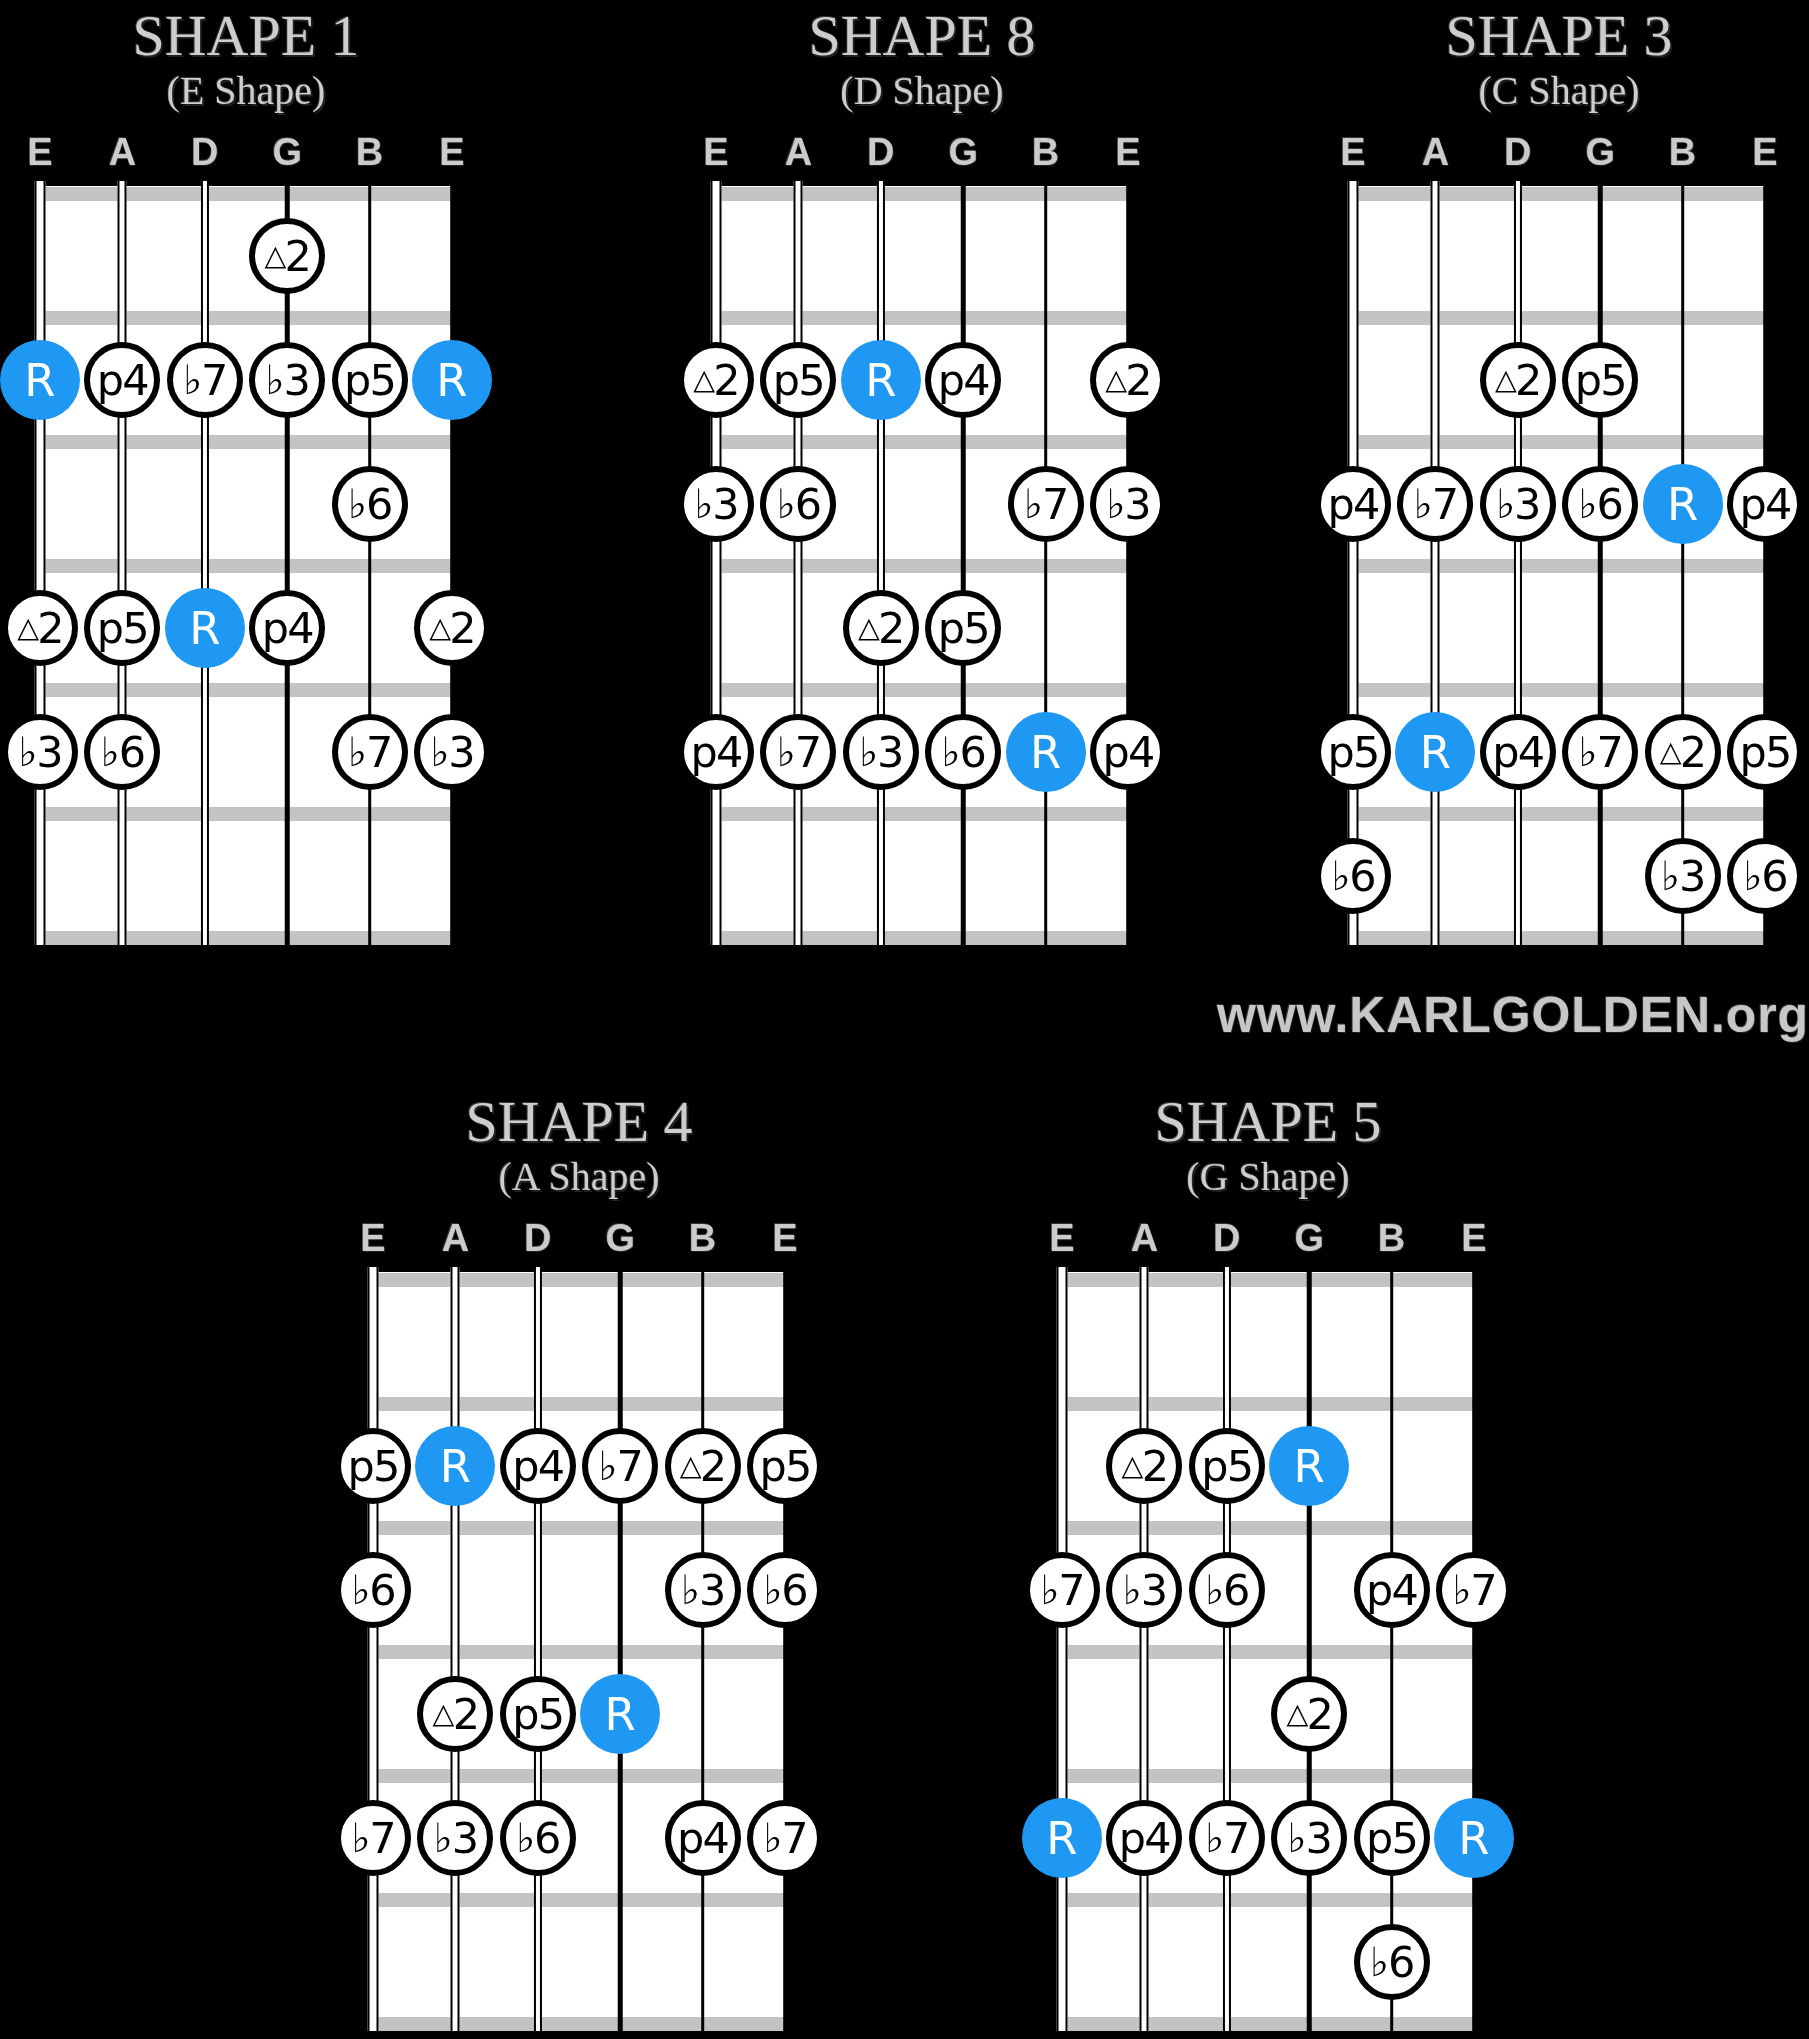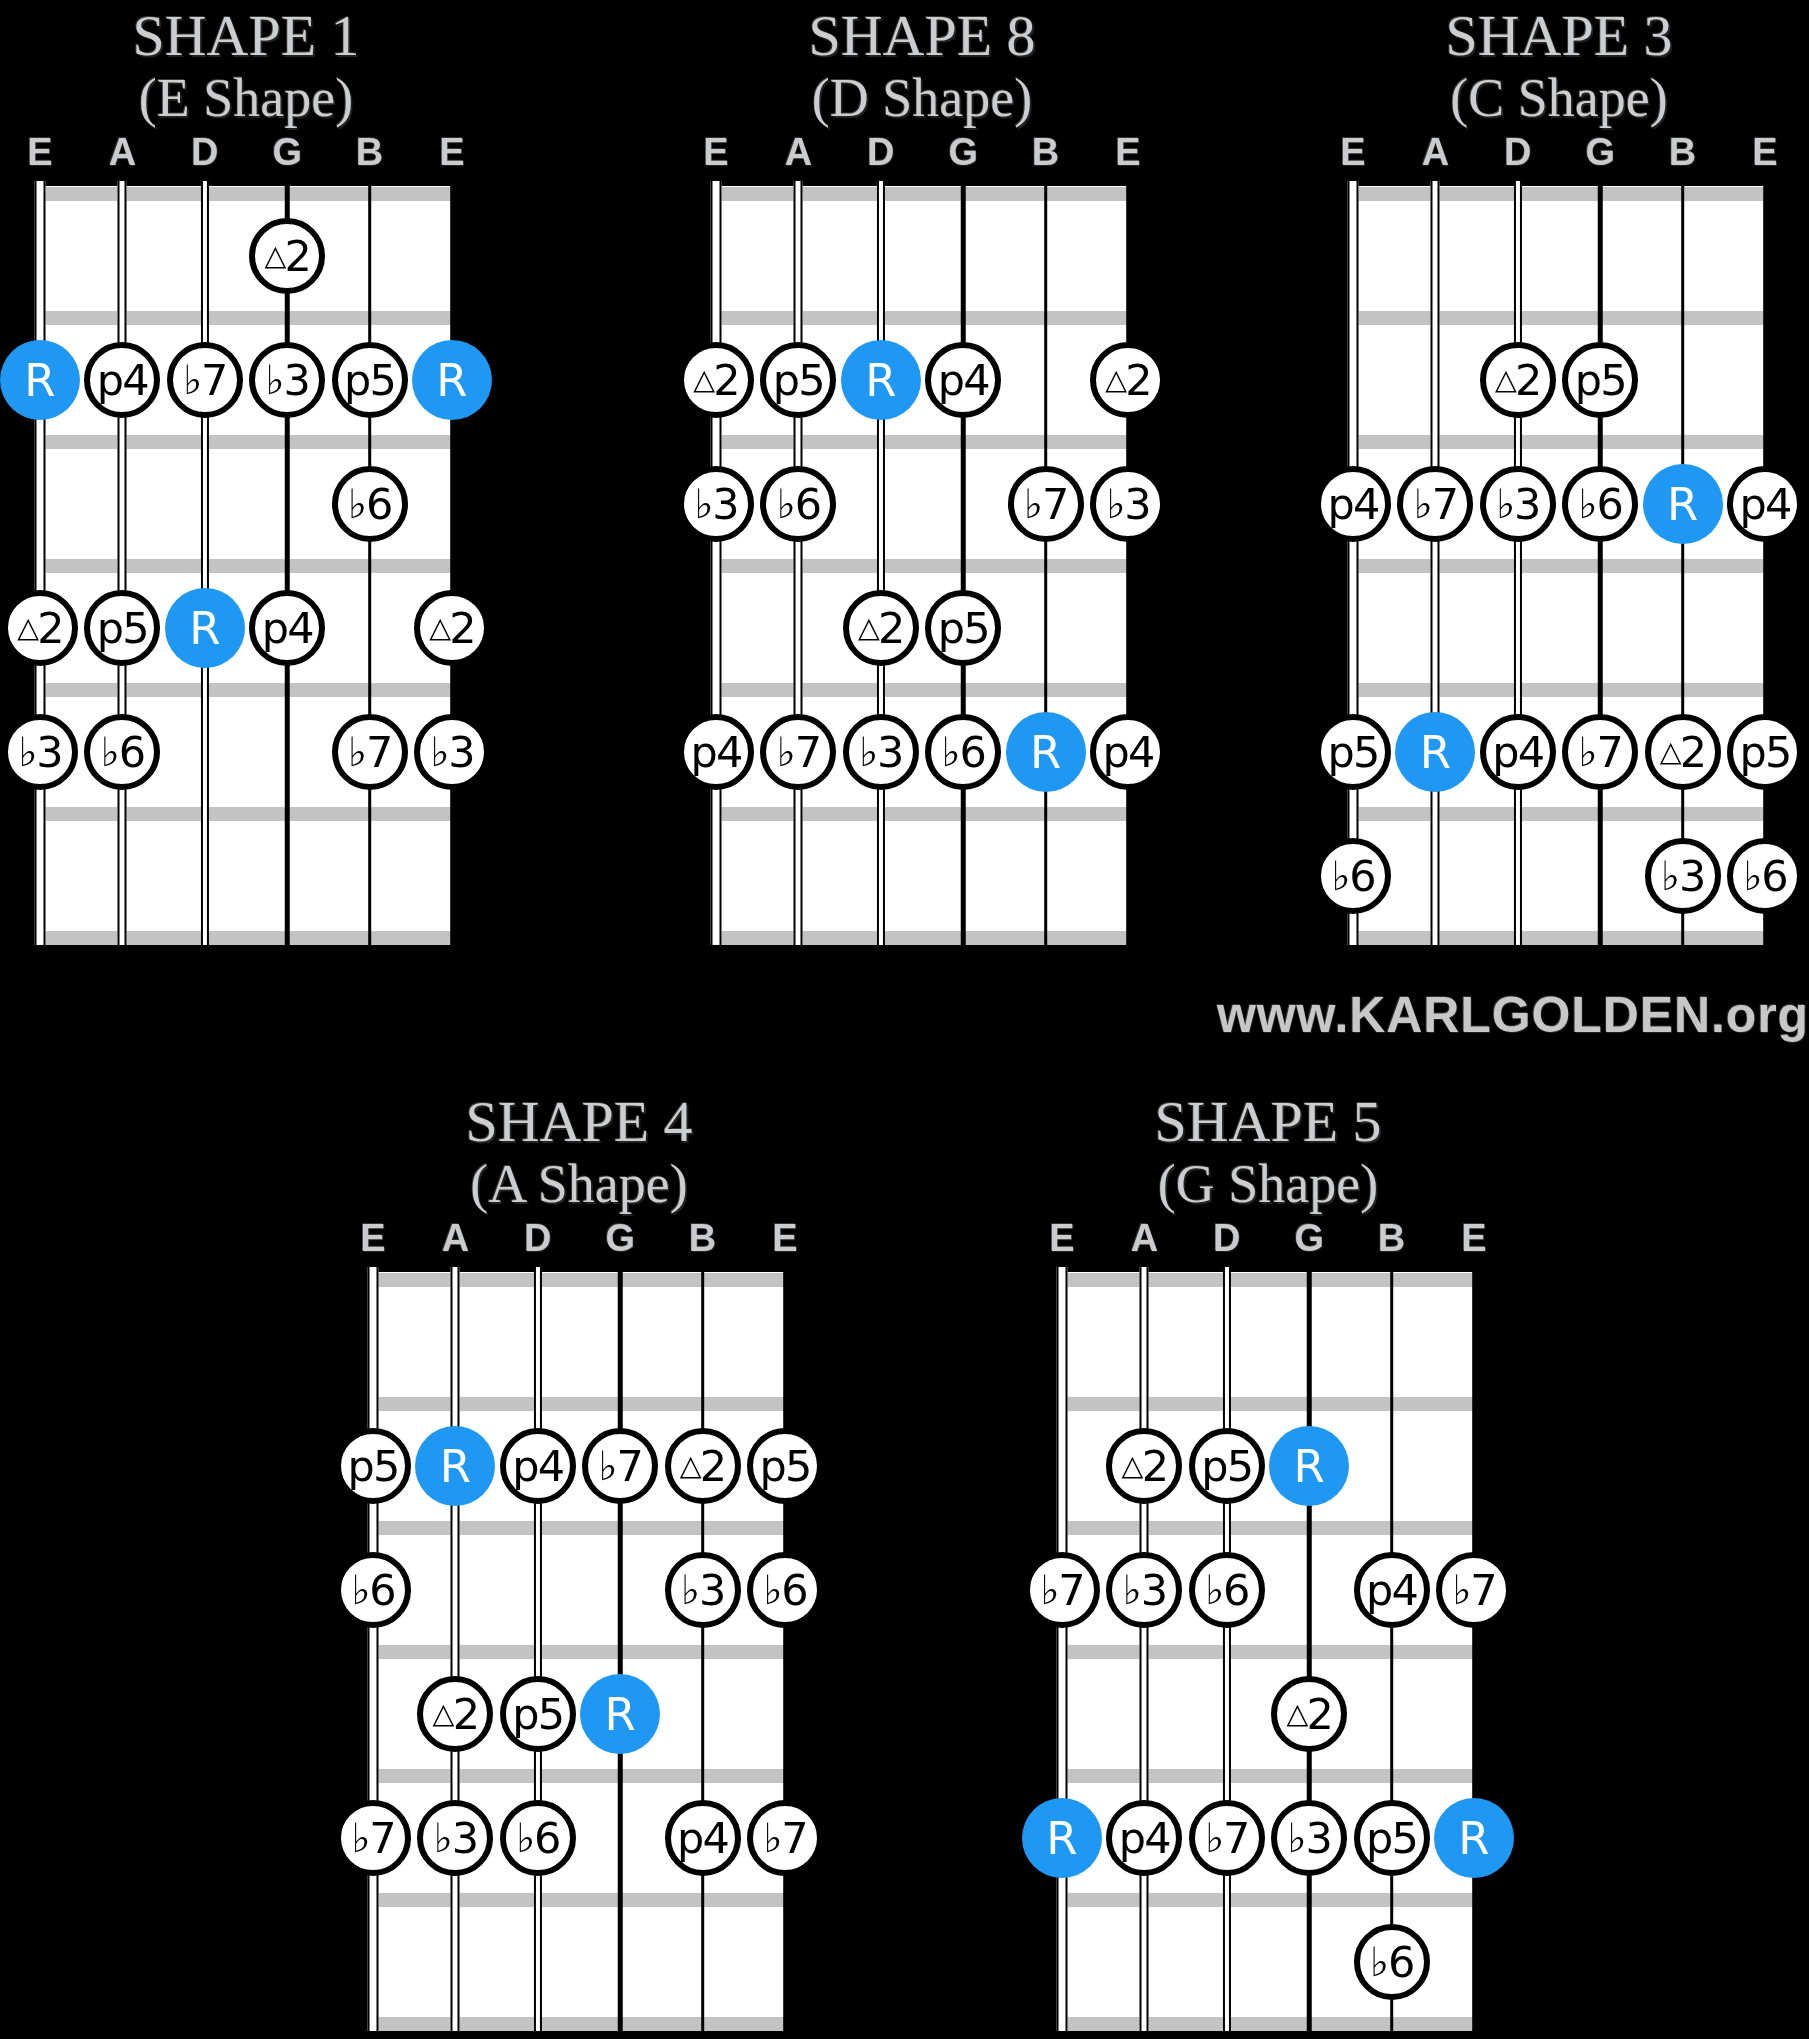--- a/index.html
+++ b/index.html
@@ -7,21 +7,21 @@
     position:relative;width:1809px;height:2040px;overflow:hidden;
     font-family:"DejaVu Sans",sans-serif;
   }
   .diagram{position:absolute;width:412px;height:945px;}
   .shape-title,.shape-subtitle{
     position:absolute;left:50%;transform:translateX(-50%);
     white-space:nowrap;font-family:"Liberation Serif",serif;font-weight:normal;
     color:#cbcdce;text-shadow:1.8px 1.8px 0 #222,-0.9px -0.9px 0 #3a3a3a;
   }
   .shape-title{top:1.8px;font-size:58px;}
-  .shape-subtitle{top:67px;font-size:54px;}
+  .shape-subtitle{top:67px;font-size:40px;}
   .labels{position:absolute;top:134px;left:0;width:100%;height:40px;}
   .labels span{
     position:absolute;bottom:0;transform:translateX(-50%);
     font-family:"Liberation Sans",sans-serif;font-weight:bold;font-size:38px;
     color:#c9cbcc;text-shadow:0.9px 0.9px 0 #222,-0.9px -0.9px 0 #333;
   }
   .board{position:absolute;top:181px;left:0;width:412px;height:764px;background:#fff;}
   .nut{position:absolute;top:0;left:-1.8px;right:-1.8px;height:4.5px;background:#000;z-index:2;}
   .fret{position:absolute;left:0;right:0;height:13.6px;z-index:1;}
   .string{position:absolute;top:0;bottom:0;transform:translateX(-50%);z-index:3;box-sizing:border-box;}

